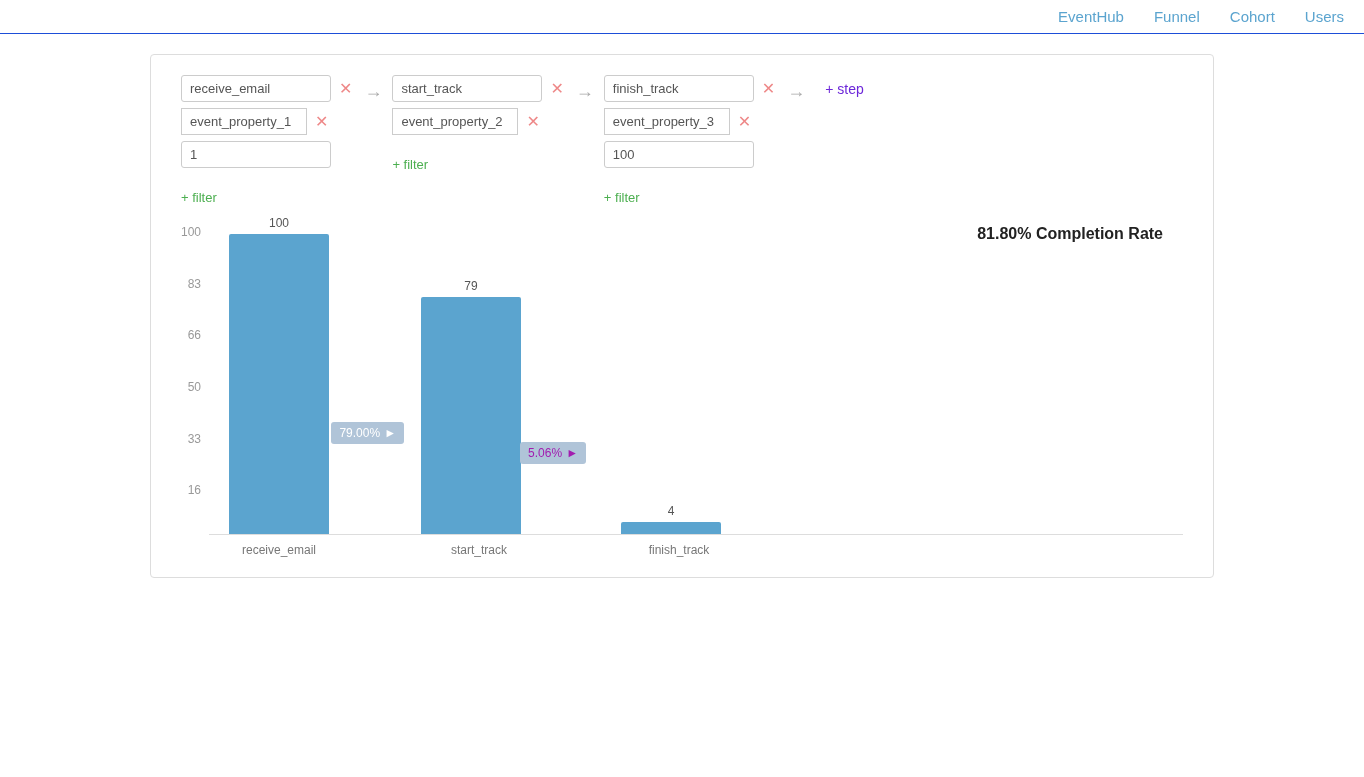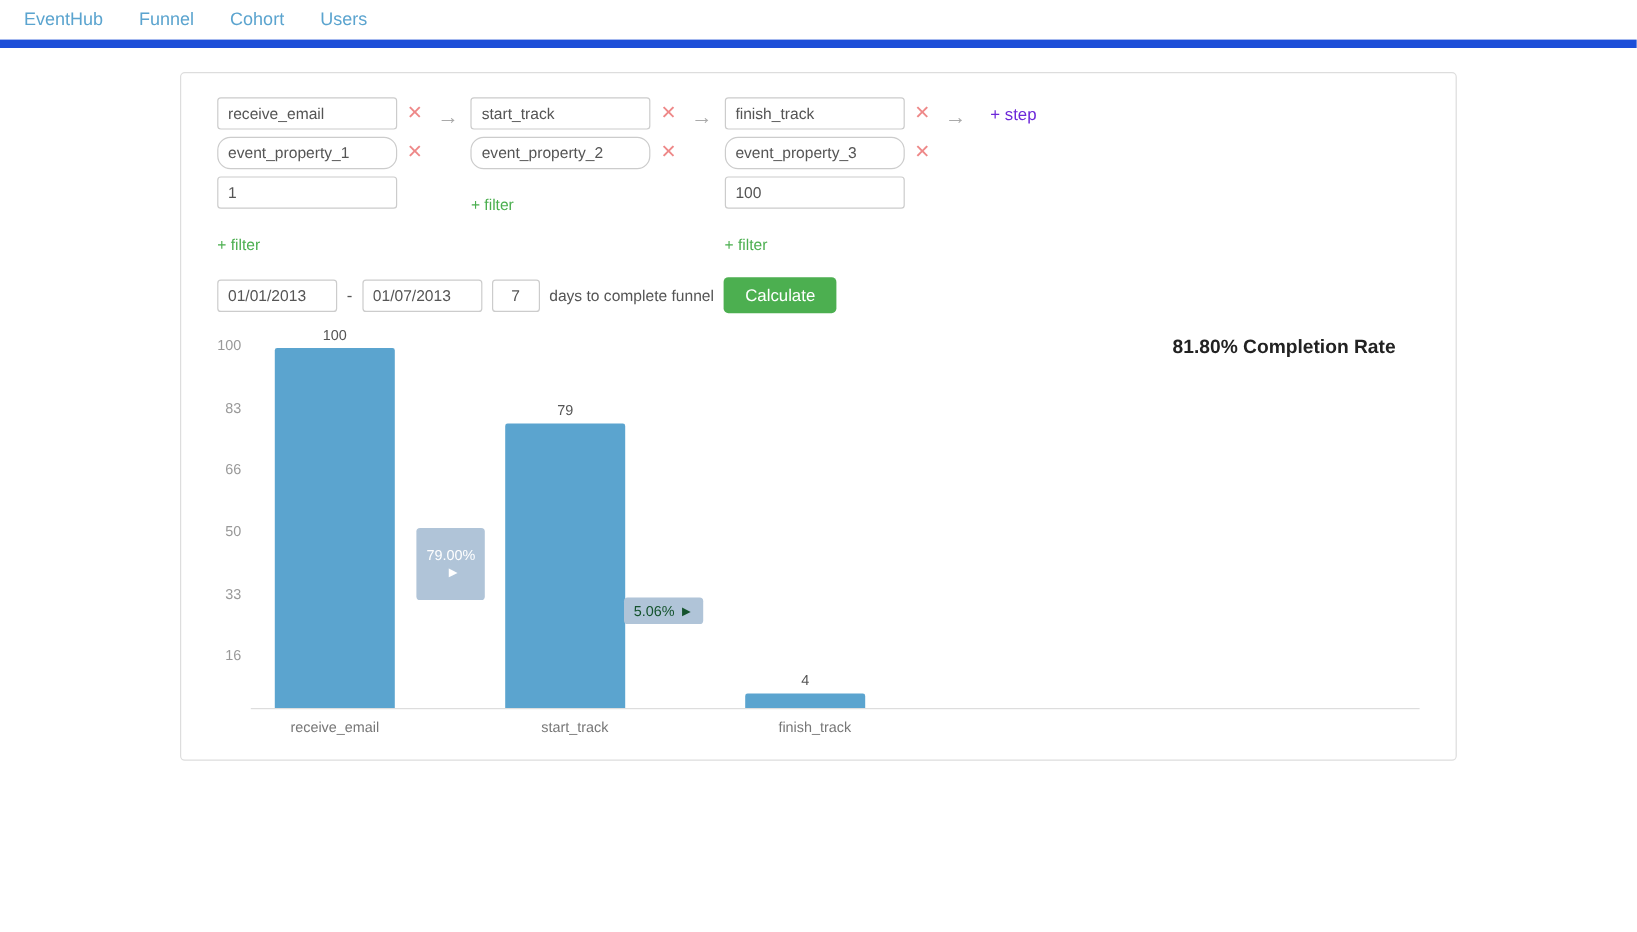--- a/index.html
+++ b/index.html
@@ -3,22 +3,23 @@
   <meta charset="utf-8">
   <style>
     * { box-sizing: border-box; margin: 0; padding: 0; }
     body { font-family: Arial, sans-serif; font-size: 14px; background: #fff; color: #333; }
 
     
     .nav {
       display: flex;
       align-items: center;
       padding: 8px 20px;
-      border-bottom: 7px solid #1d4ed8;
+      border-bottom: 1px solid #1d4ed8;
       gap: 30px;
+      justify-content: flex-end;
     }
     .nav a {
       color: #5ba4cf;
       text-decoration: none;
       font-size: 15px;
       cursor: pointer;
     }
 
     
     .main {
@@ -96,24 +97,24 @@
 
     .filter-link {
       color: #4caf50;
       font-size: 13px;
       cursor: pointer;
       margin-top: 16px;
     }
 
     .prop-input {
       border: 1px solid #ccc;
-      border-radius: 11px;
-      padding: 5px 8px;
-      font-size: 13px;
-      width: 150px;
+      border-radius: 0;
+      padding: 5px 8px;
+      font-size: 13px;
+      width: 126px;
       color: #555;
       outline: none;
     }
 
     .val-input {
       border: 1px solid #ccc;
       border-radius: 3px;
       padding: 5px 8px;
       font-size: 13px;
       width: 150px;
@@ -315,28 +316,20 @@
         </div>
         <div class="filter-link">+ filter</div>
       </div>
 
       <span class="arrow">→</span>
 
       <div class="add-step">+ step</div>
     </div>
 
     <div class="params-section">
-      <div class="params-row">
-        <input class="date-input" value="01/01/2013" style="">
-        <span class="dash">-</span>
-        <input class="date-input" value="01/07/2013" style="">
-        <input class="days-input" value="7" style="">
-        <span class="days-label">days to complete funnel</span>
-        <button class="calculate-btn">Calculate</button>
-      </div>
     </div>
 
     <div class="chart-area">
       <div class="completion-rate">81.80% Completion Rate</div>
 
       <div class="chart-wrapper">
 
         <div class="y-axis">
           <span class="y-label">100</span>
           <span class="y-label">83</span>
@@ -347,31 +340,31 @@
           <span class="y-label"></span>
         </div>
 
         <div class="bars-area">
           <div class="bars-container">
 
             <div class="bar-group" style="position:relative;">
               <span class="bar-value-label">100</span>
               <div class="bar" style="width:100px; height:300px;"></div>
 
-              <div style="position:absolute; right:-75px; bottom:90px; background:#b0c4d8; color:#fff; font-size:12px; padding:16px 8px; border-radius:3px; white-space:nowrap; display:flex; align-items:center;flex-direction:column;">
+              <div style="position:absolute; right:-75px; bottom:90px; background:#b0c4d8; color:#fff; font-size:12px; padding:4px 8px; border-radius:3px; white-space:nowrap; display:flex; align-items:center;">
                 <span>79.00%</span>
                 <span style="margin-left:4px;">►</span>
               </div>
             </div>
 
             <div class="bar-group" style="position:relative; margin-left:32px;">
               <span class="bar-value-label">79</span>
               <div class="bar" style="width:100px; height:237px;"></div>
 
-              <div style="position:absolute; right:-65px; bottom:70px; background:#b0c4d8; color:#14532d; font-size:12px; padding:4px 8px; border-radius:3px; white-space:nowrap; display:flex; align-items:center;">
+              <div style="position:absolute; right:-65px; bottom:70px; background:#b0c4d8; color:#a21caf; font-size:12px; padding:4px 8px; border-radius:3px; white-space:nowrap; display:flex; align-items:center;">
                 <span>5.06%</span>
                 <span style="margin-left:4px;">►</span>
               </div>
             </div>
 
             <div class="bar-group" style="margin-left:40px;">
               <span class="bar-value-label">4</span>
               <div class="bar" style="width:100px; height:12px;"></div>
             </div>
 

